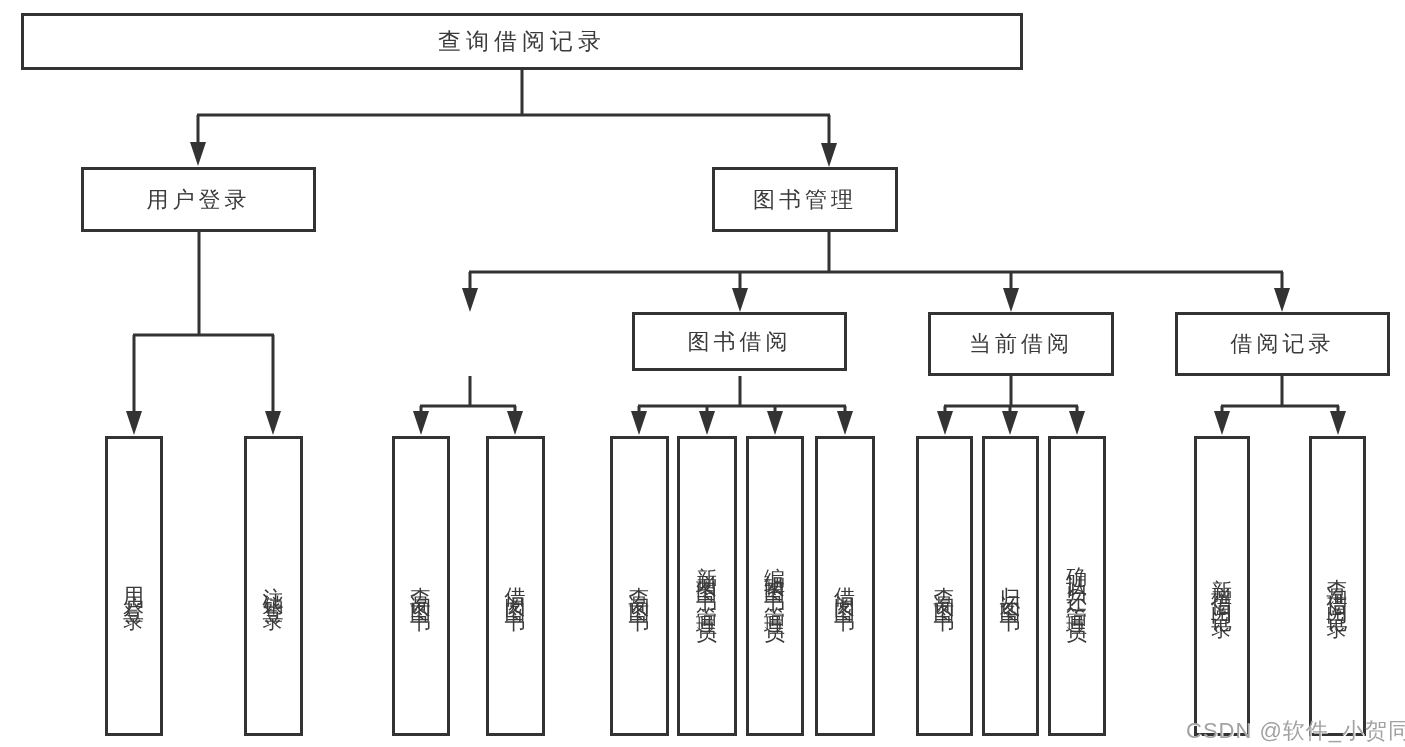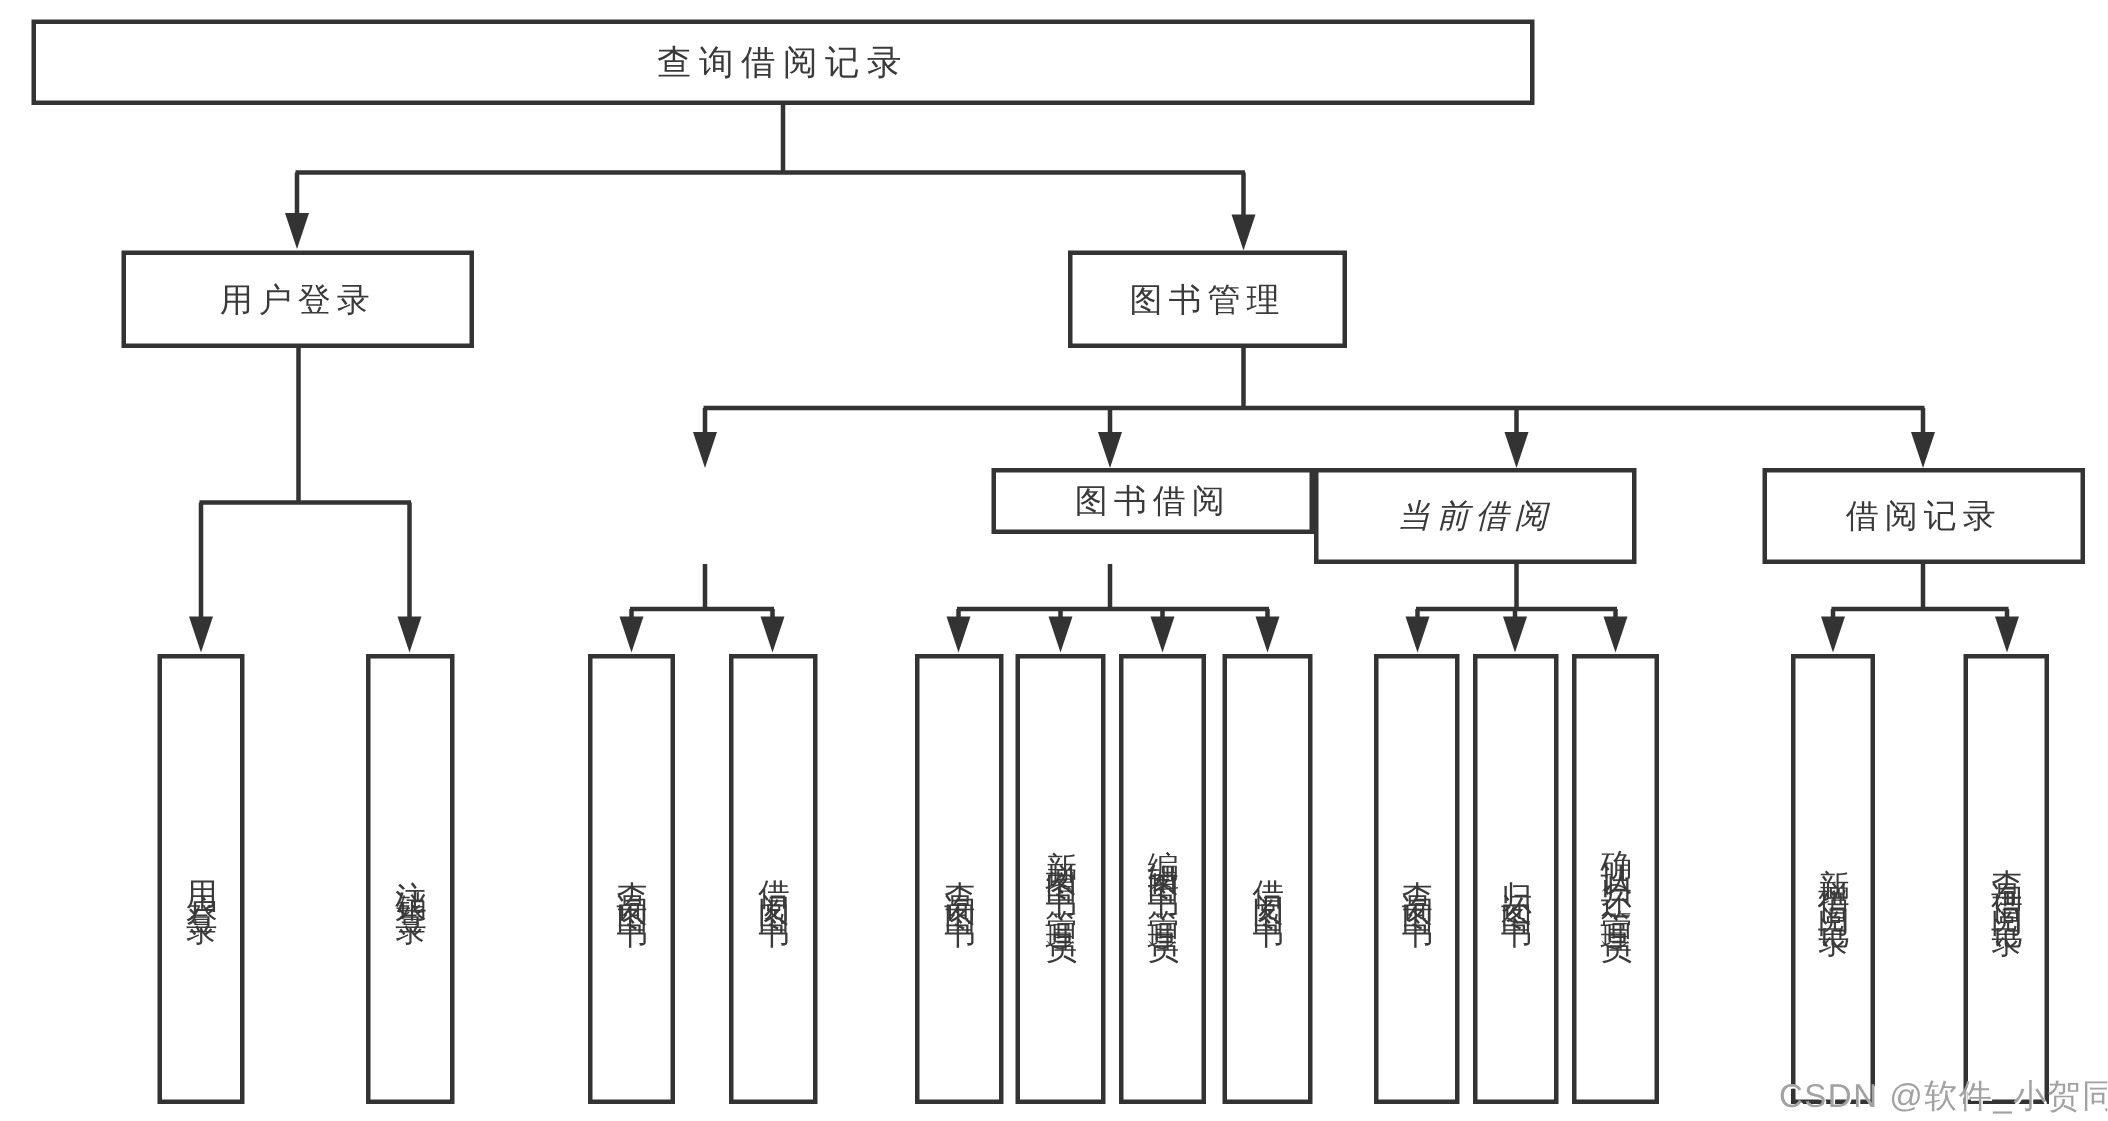--- a/index.html
+++ b/index.html
@@ -108,24 +108,24 @@
     <span>查询借阅记录</span>
   </div>
 
   <div class="box h" style="left:81px; top:167px; width:235px; height:65px;">
     <span>用户登录</span>
   </div>
   <div class="box h" style="left:712px; top:167px; width:186px; height:65px;">
     <span>图书管理</span>
   </div>
 
-  <div class="box h" style="left:632px; top:312px; width:215px; height:44px;margin-left:29px;">
+  <div class="box h" style="left:632px; top:312px; width:215px; height:59px;">
     <span>图书借阅</span>
   </div>
-  <div class="box h" style="left:876px; top:312px; width:215px; height:64px;font-style:italic;">
+  <div class="box h" style="left:928px; top:312px; width:186px; height:64px;">
     <span>当前借阅</span>
   </div>
   <div class="box h" style="left:1175px; top:312px; width:215px; height:64px;">
     <span>借阅记录</span>
   </div>
 
   <div class="box leaf" style="left:105px; top:436px; width:58px; height:300px;">
     <span>用户登录</span>
   </div>
   <div class="box leaf" style="left:244px; top:436px; width:59px; height:300px;">

